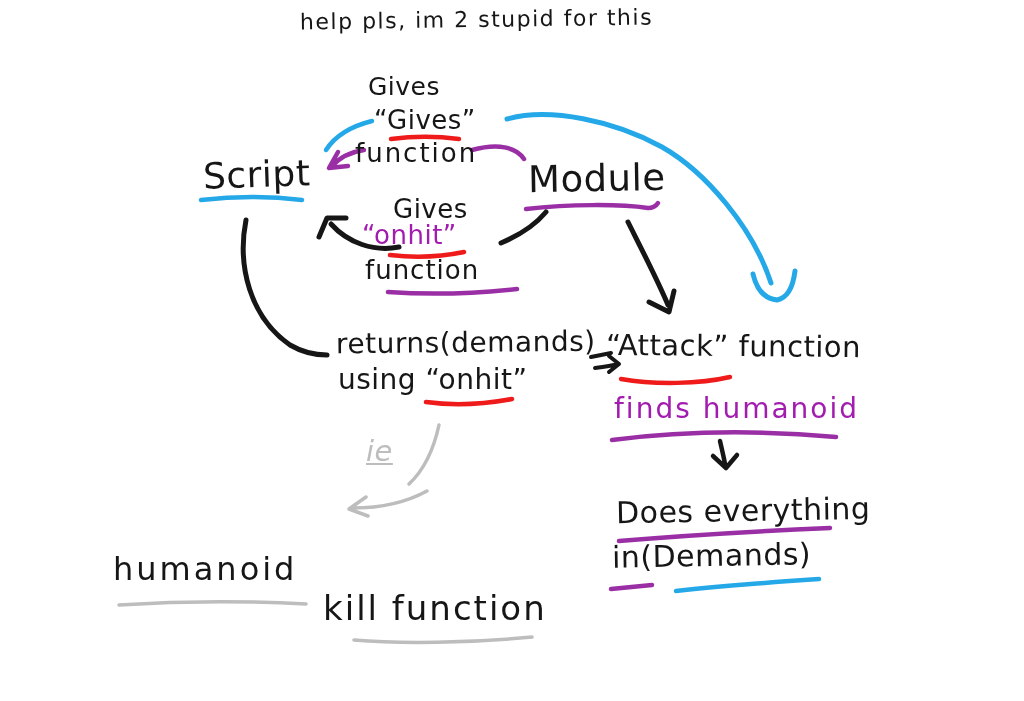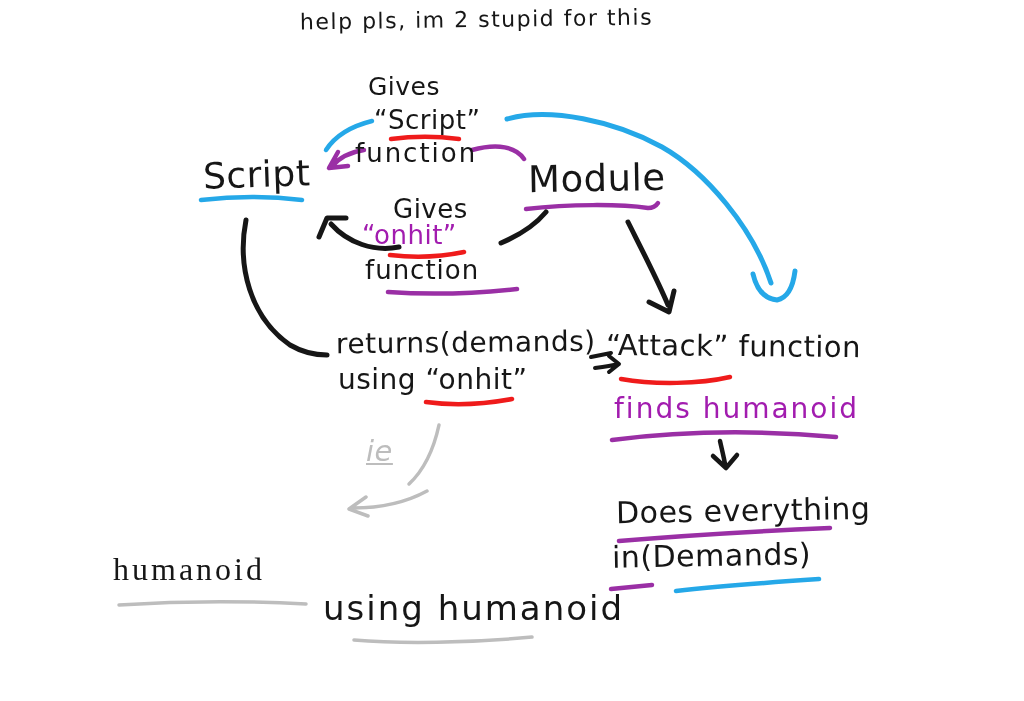--- a/index.html
+++ b/index.html
@@ -59,21 +59,21 @@
     <path stroke-width="5" d="M 628 222 C 643 252 658 281 668 305 M 649 302 L 669 312 L 674 291" stroke="#161616"></path>
     <path stroke-width="4.5" d="M 720 441 C 722 450 724 458 725 464 M 713 456 L 726 468 L 737 455" stroke="#161616"></path>
 
     <path stroke-width="3.5" d="M 439 425 C 434 448 424 470 409 484" stroke="#bdbdbd"></path>
     <path stroke-width="3.5" d="M 427 491 C 405 503 378 508 353 508 M 366 497 L 349 509 L 368 516" stroke="#bdbdbd"></path>
   </svg>
 
   <div class="hand" style="left: 300px; top: 9px; font-size: 22px; letter-spacing: 1.5px; transform: rotate(-0.8deg); color: rgb(22, 22, 22);">help pls, im 2 stupid for this</div>
 
   <div class="hand" style="left: 368px; top: 74px; font-size: 25px; color: rgb(22, 22, 22);">Gives</div>
-  <div class="hand" style="left: 374px; top: 107px; font-size: 26px; color: rgb(22, 22, 22);">“Script”</div>
+  <div class="hand" style="left: 374px; top: 107px; font-size: 26px; color: rgb(22, 22, 22);">“Gives”</div>
   <div class="hand" style="left: 355px; top: 140px; font-size: 26px; letter-spacing: 2px; color: rgb(22, 22, 22);">function</div>
 
   <div class="hand" style="left: 203px; top: 157px; font-size: 36px; transform: rotate(-2deg); color: rgb(22, 22, 22);">Script</div>
 
   <div class="hand" style="left: 528px; top: 160px; font-size: 37px; transform: rotate(-1deg); color: rgb(22, 22, 22);">Module</div>
 
   <div class="hand" style="left: 393px; top: 196px; font-size: 26px; color: rgb(22, 22, 22);">Gives</div>
   <div class="hand" style="left: 362px; top: 222px; font-size: 26px; color: #a21caf;">“onhit”</div>
   <div class="hand" style="left: 365px; top: 257px; font-size: 26px; letter-spacing: 1px; color: rgb(22, 22, 22);">function</div>
 
@@ -82,17 +82,17 @@
 
   <div class="hand" style="left: 606px; top: 332px; font-size: 29px; transform: rotate(0.5deg); color: rgb(22, 22, 22);">“Attack” function</div>
 
   <div class="hand" style="left: 614px; top: 395px; font-size: 28px; letter-spacing: 2px; color: #a21caf;">finds humanoid</div>
 
   <div class="hand" style="left: 616px; top: 496px; font-size: 30px; transform: rotate(-1deg); color: rgb(22, 22, 22);">Does everything</div>
   <div class="hand" style="left: 612px; top: 541px; font-size: 30px; transform: rotate(-1deg); color: rgb(22, 22, 22);">in(Demands)</div>
 
   <div class="hand" style="left: 366px; top: 437px; font-size: 29px; font-style: italic; color: rgb(189, 189, 189); text-decoration: underline;">ie</div>
 
-  <div class="hand" style="left: 113px; top: 553px; font-size: 32px; letter-spacing: 3px; color: rgb(22, 22, 22); font-family: Liberation Serif, serif;">humanoid</div>
+  <div class="hand" style="left: 113px; top: 553px; font-size: 32px; letter-spacing: 3px; color: rgb(22, 22, 22);">humanoid</div>
 
-  <div class="hand" style="left: 323px; top: 591px; font-size: 34px; letter-spacing: 2px; color: rgb(22, 22, 22);">using humanoid</div>
+  <div class="hand" style="left: 323px; top: 591px; font-size: 34px; letter-spacing: 2px; color: rgb(22, 22, 22);">kill function</div>
 
 </div>
 
 </body></html>

